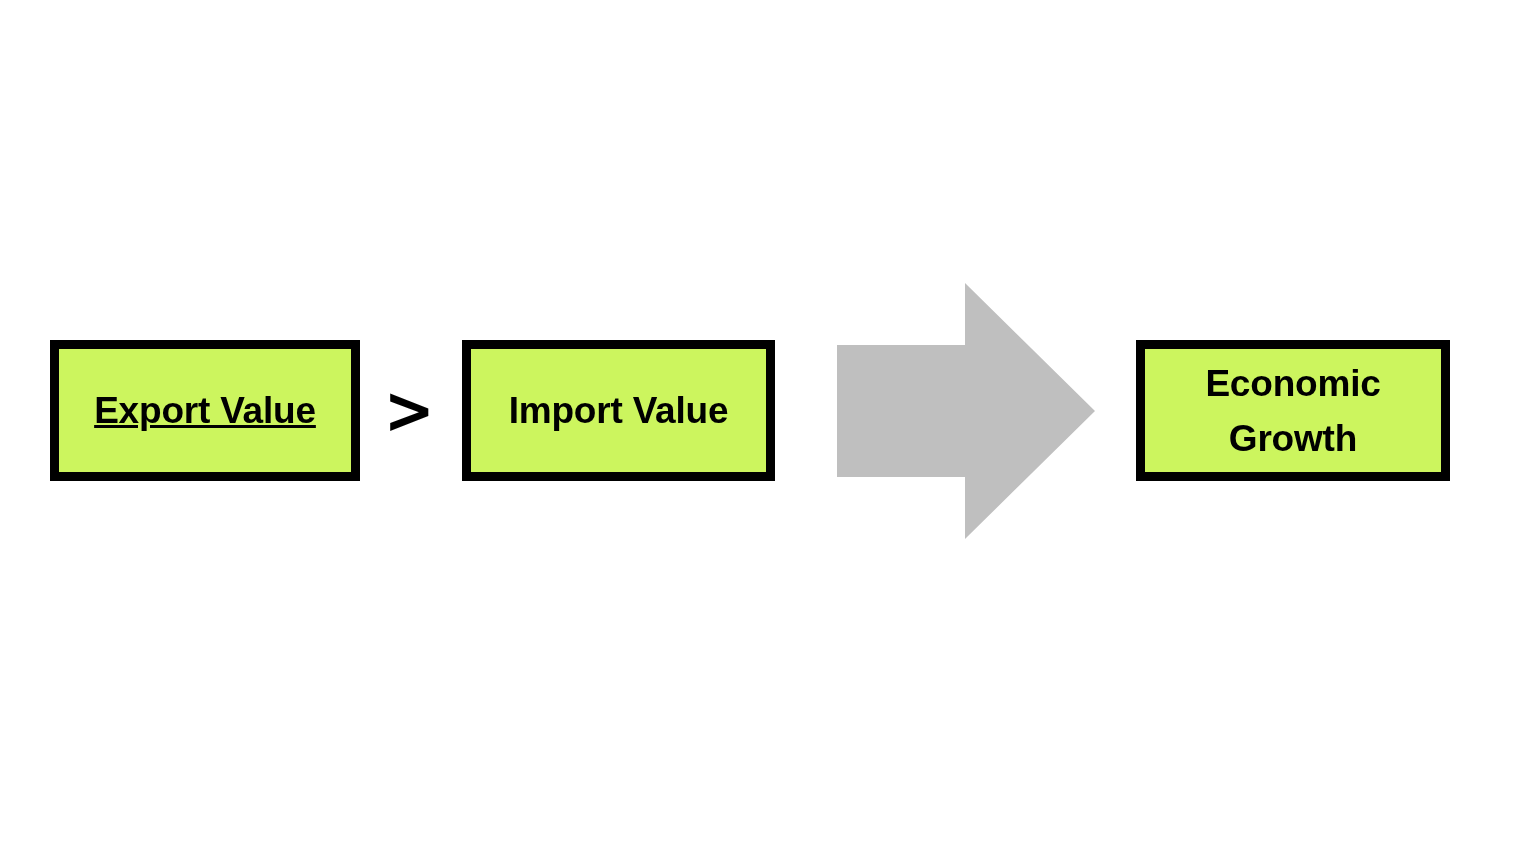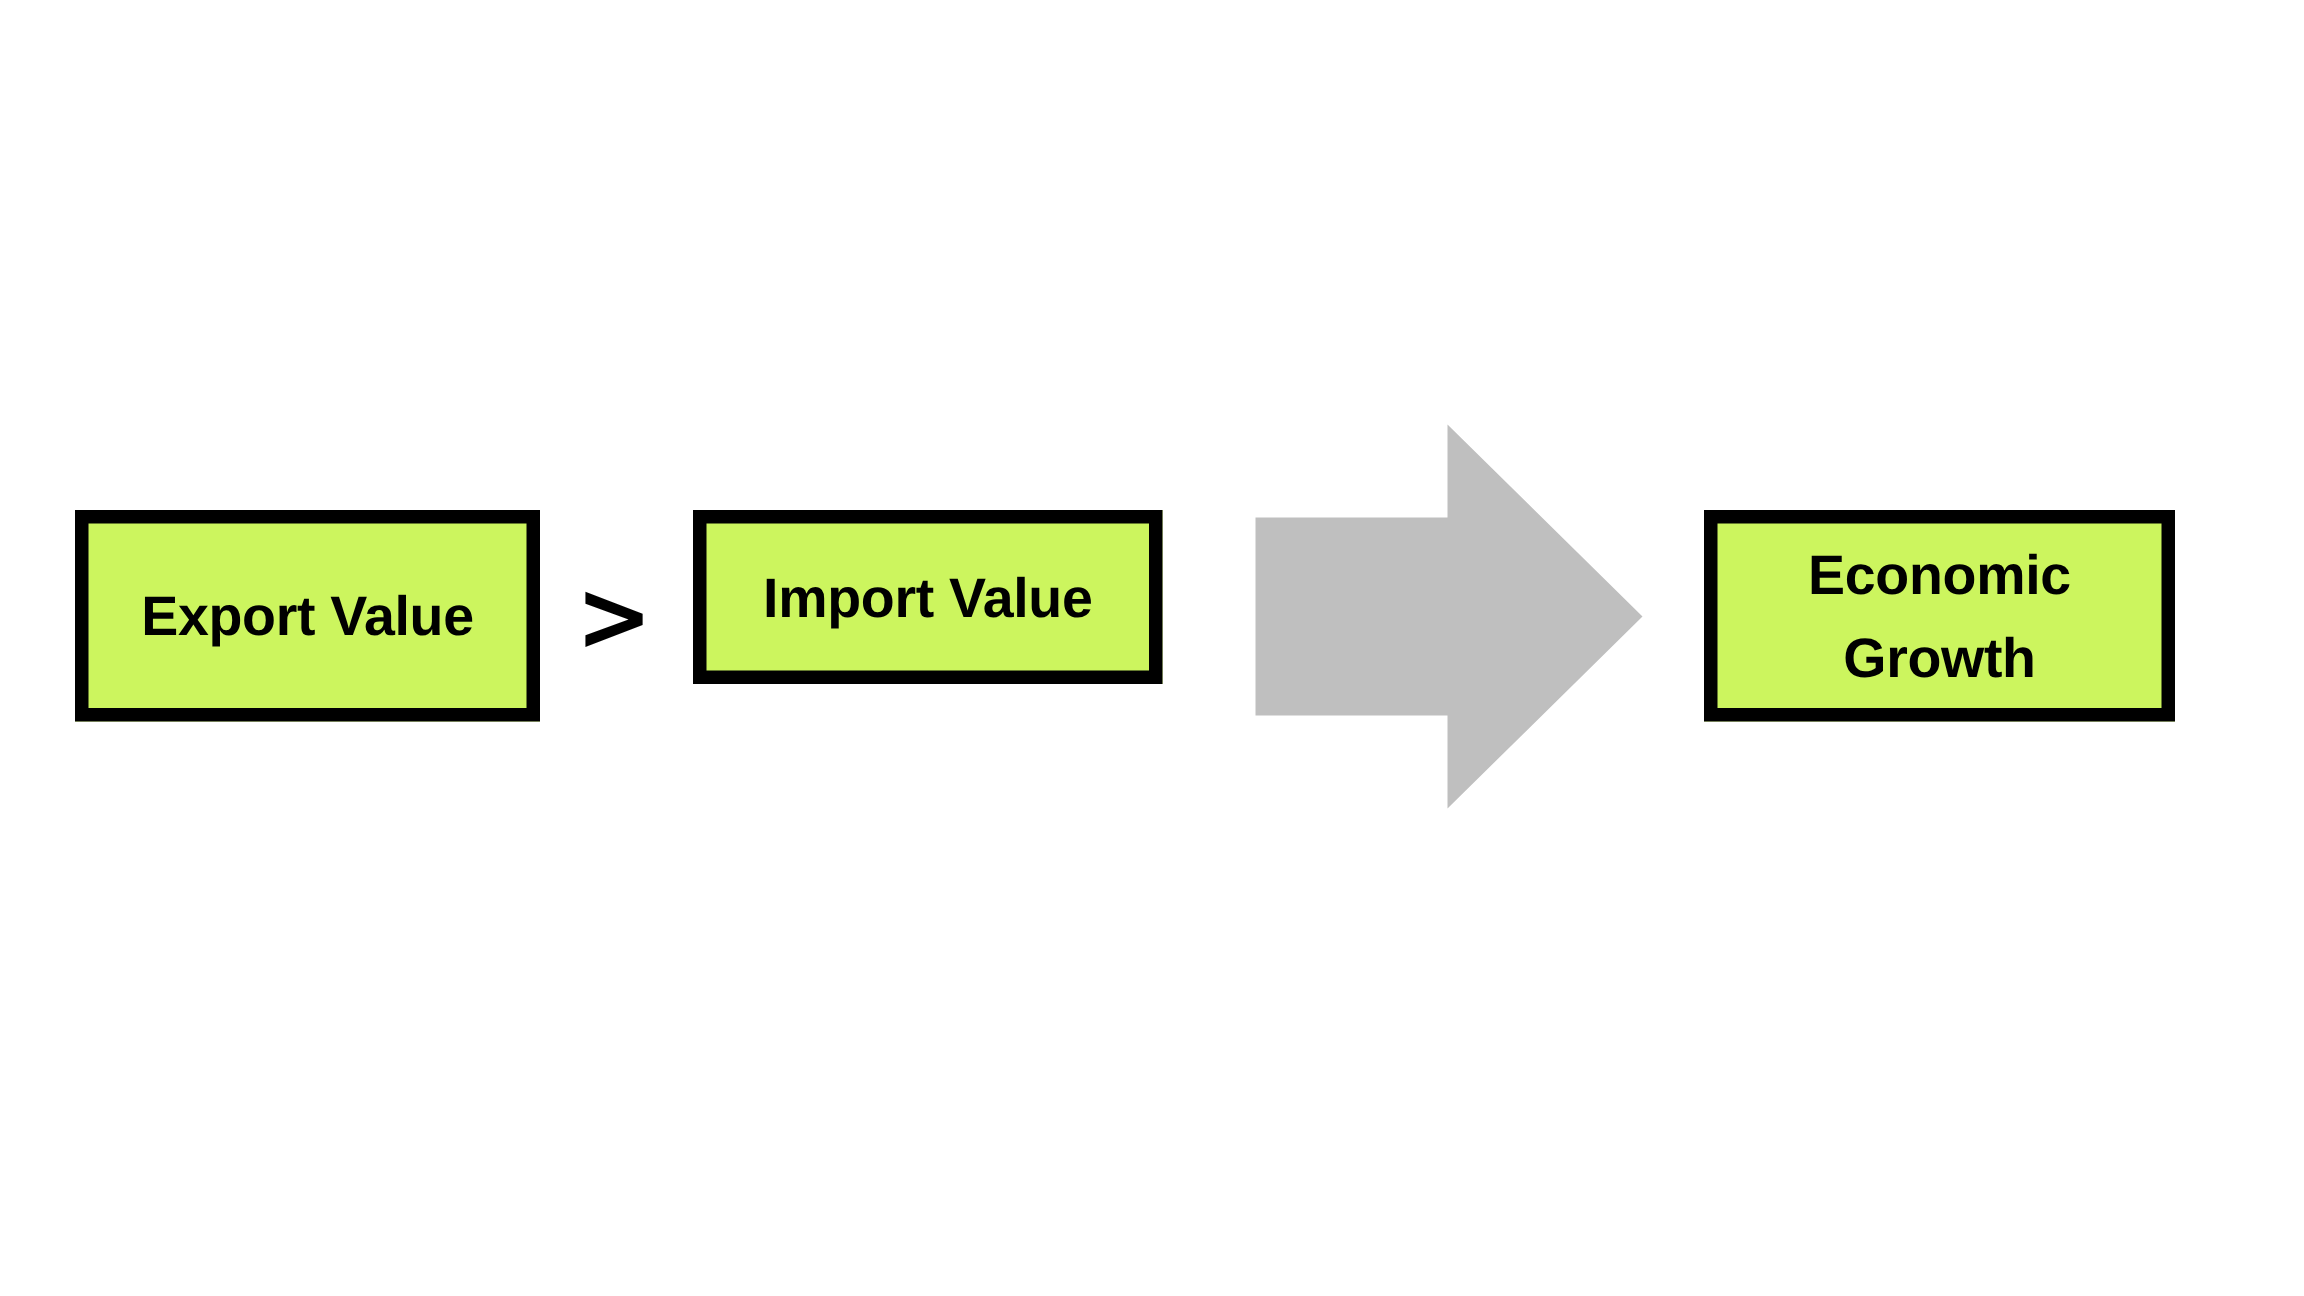--- a/index.html
+++ b/index.html
@@ -33,22 +33,22 @@
     font-family: "Liberation Sans", sans-serif;
     font-weight: bold;
     font-size: 37px;
     line-height: 55px;
     color: #000000;
     letter-spacing: -0.2px;
     white-space: pre-line;
     padding: 0 6px;
   }
 
-  #box-export  { left: 50px;   top: 340px; width: 310px; height: 141px; }
-  #box-import  { left: 462px;  top: 340px; width: 313px; height: 116px; }
+  #box-export  { left: 50px;   top: 340px; width: 310px; height: 141px; text-decoration: underline; }
+  #box-import  { left: 462px;  top: 340px; width: 313px; height: 141px; }
   #box-growth  { left: 1136px; top: 340px; width: 314px; height: 141px; align-items: center; }
 
   
   #operator-gt {
     position: absolute;
     left: 378px;
     top: 372px;
     width: 62px;
     height: 78px;
     display: flex;

